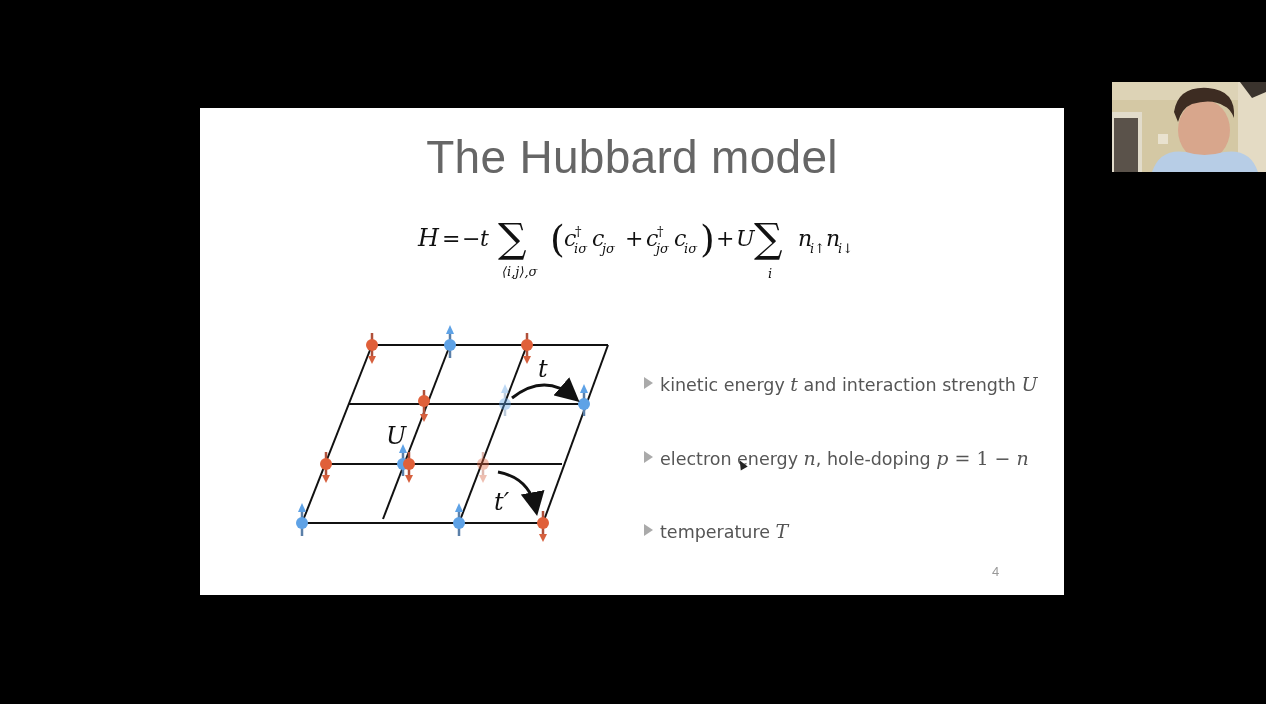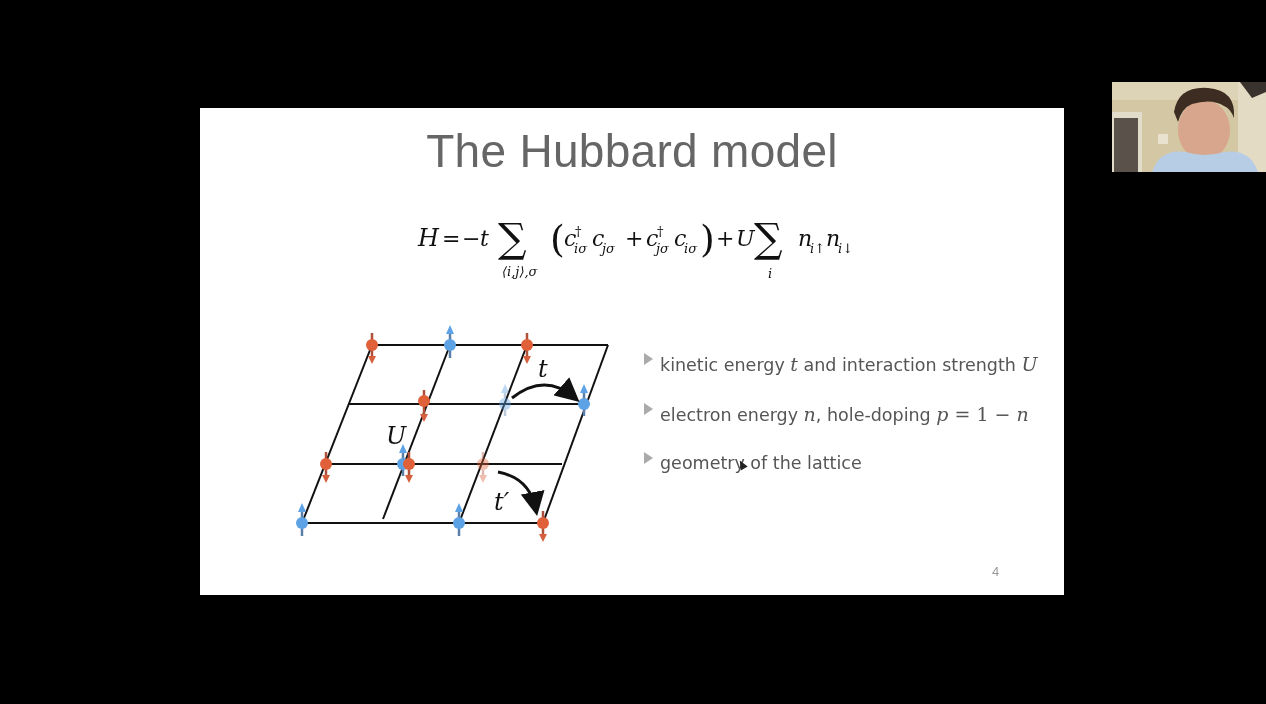--- a/index.html
+++ b/index.html
@@ -1,23 +1,23 @@
 <!DOCTYPE html>
 <html><head>
 <meta charset="utf-8">
 <style>
   html, body { margin:0; padding:0; background:#000; }
   body { width:1266px; height:704px; position:relative; overflow:hidden; font-family:"DejaVu Sans", sans-serif; }
   .slide { position:absolute; left:200px; top:108px; width:864px; height:487px; background:#fff; }
-  .title { position:absolute; left:0; width:864px; top:16px; text-align:center; font-family:"Liberation Sans", sans-serif; font-size:46px; color:#666; letter-spacing:0.3px; }
+  .title { position:absolute; left:0; width:864px; top:22px; text-align:center; font-family:"Liberation Sans", sans-serif; font-size:46px; color:#666; letter-spacing:0.3px; }
   .eq { position:absolute; left:218px; top:94px; width:440px; height:90px; }
   .eq svg { overflow:visible; }
   .lattice { position:absolute; left:90px; top:210px; width:330px; height:240px; }
   .bullets { position:absolute; left:440px; top:240px; width:420px; }
-  .bullet { position:relative; height:49.5px; padding-left:20px; font-size:17.5px; color:#555; line-height:32px; }
+  .bullet { position:relative; height:49.5px; padding-left:20px; font-size:17.5px; color:#555; line-height:24px;margin-top:24px; }
   .bullet .tri { position:absolute; left:4px; top:5px; width:0; height:0; border-top:6px solid transparent; border-bottom:6px solid transparent; border-left:9px solid #aaa; }
   .bullet .math { font-family:"DejaVu Serif", serif; font-style:italic; font-size:19px; color:#555; }
   .bullet .mathup { font-family:"DejaVu Serif", serif; font-size:19px; color:#555; }
   .pagenum { position:absolute; left:792px; top:456px; font-size:13px; color:#999; font-family:"Liberation Sans", sans-serif; }
   .webcam { position:absolute; left:1112px; top:82px; width:154px; height:90px; background:#cbbf98; overflow:hidden; }
   .cursor { position:absolute; left:738px; top:460px; width:0; height:0; border-left:4px solid transparent; border-right:4px solid transparent; border-bottom:9px solid #222; transform:rotate(-30deg); }
 </style>
 </head>
 <body>
 
@@ -163,21 +163,21 @@
     <div class="bullet">
       <span class="tri"></span>
       <span>kinetic energy </span><span class="math">t</span><span> and interaction strength </span><span class="math">U</span>
     </div>
     <div class="bullet">
       <span class="tri"></span>
       <span>electron energy </span><span class="math">n</span><span>, hole-doping </span><span class="math">p</span><span class="mathup"> = 1 − </span><span class="math">n</span>
     </div>
     <div class="bullet">
       <span class="tri"></span>
-      <span>geometry of the lattice</span>
+      <span>temperature </span><span class="math">T</span>
     </div>
   </div>
 
   <div class="pagenum">4</div>
 </div>
 
 <div class="cursor"></div>
 
 <div class="webcam">
   <svg width="154" height="90" viewBox="0 0 154 90">

